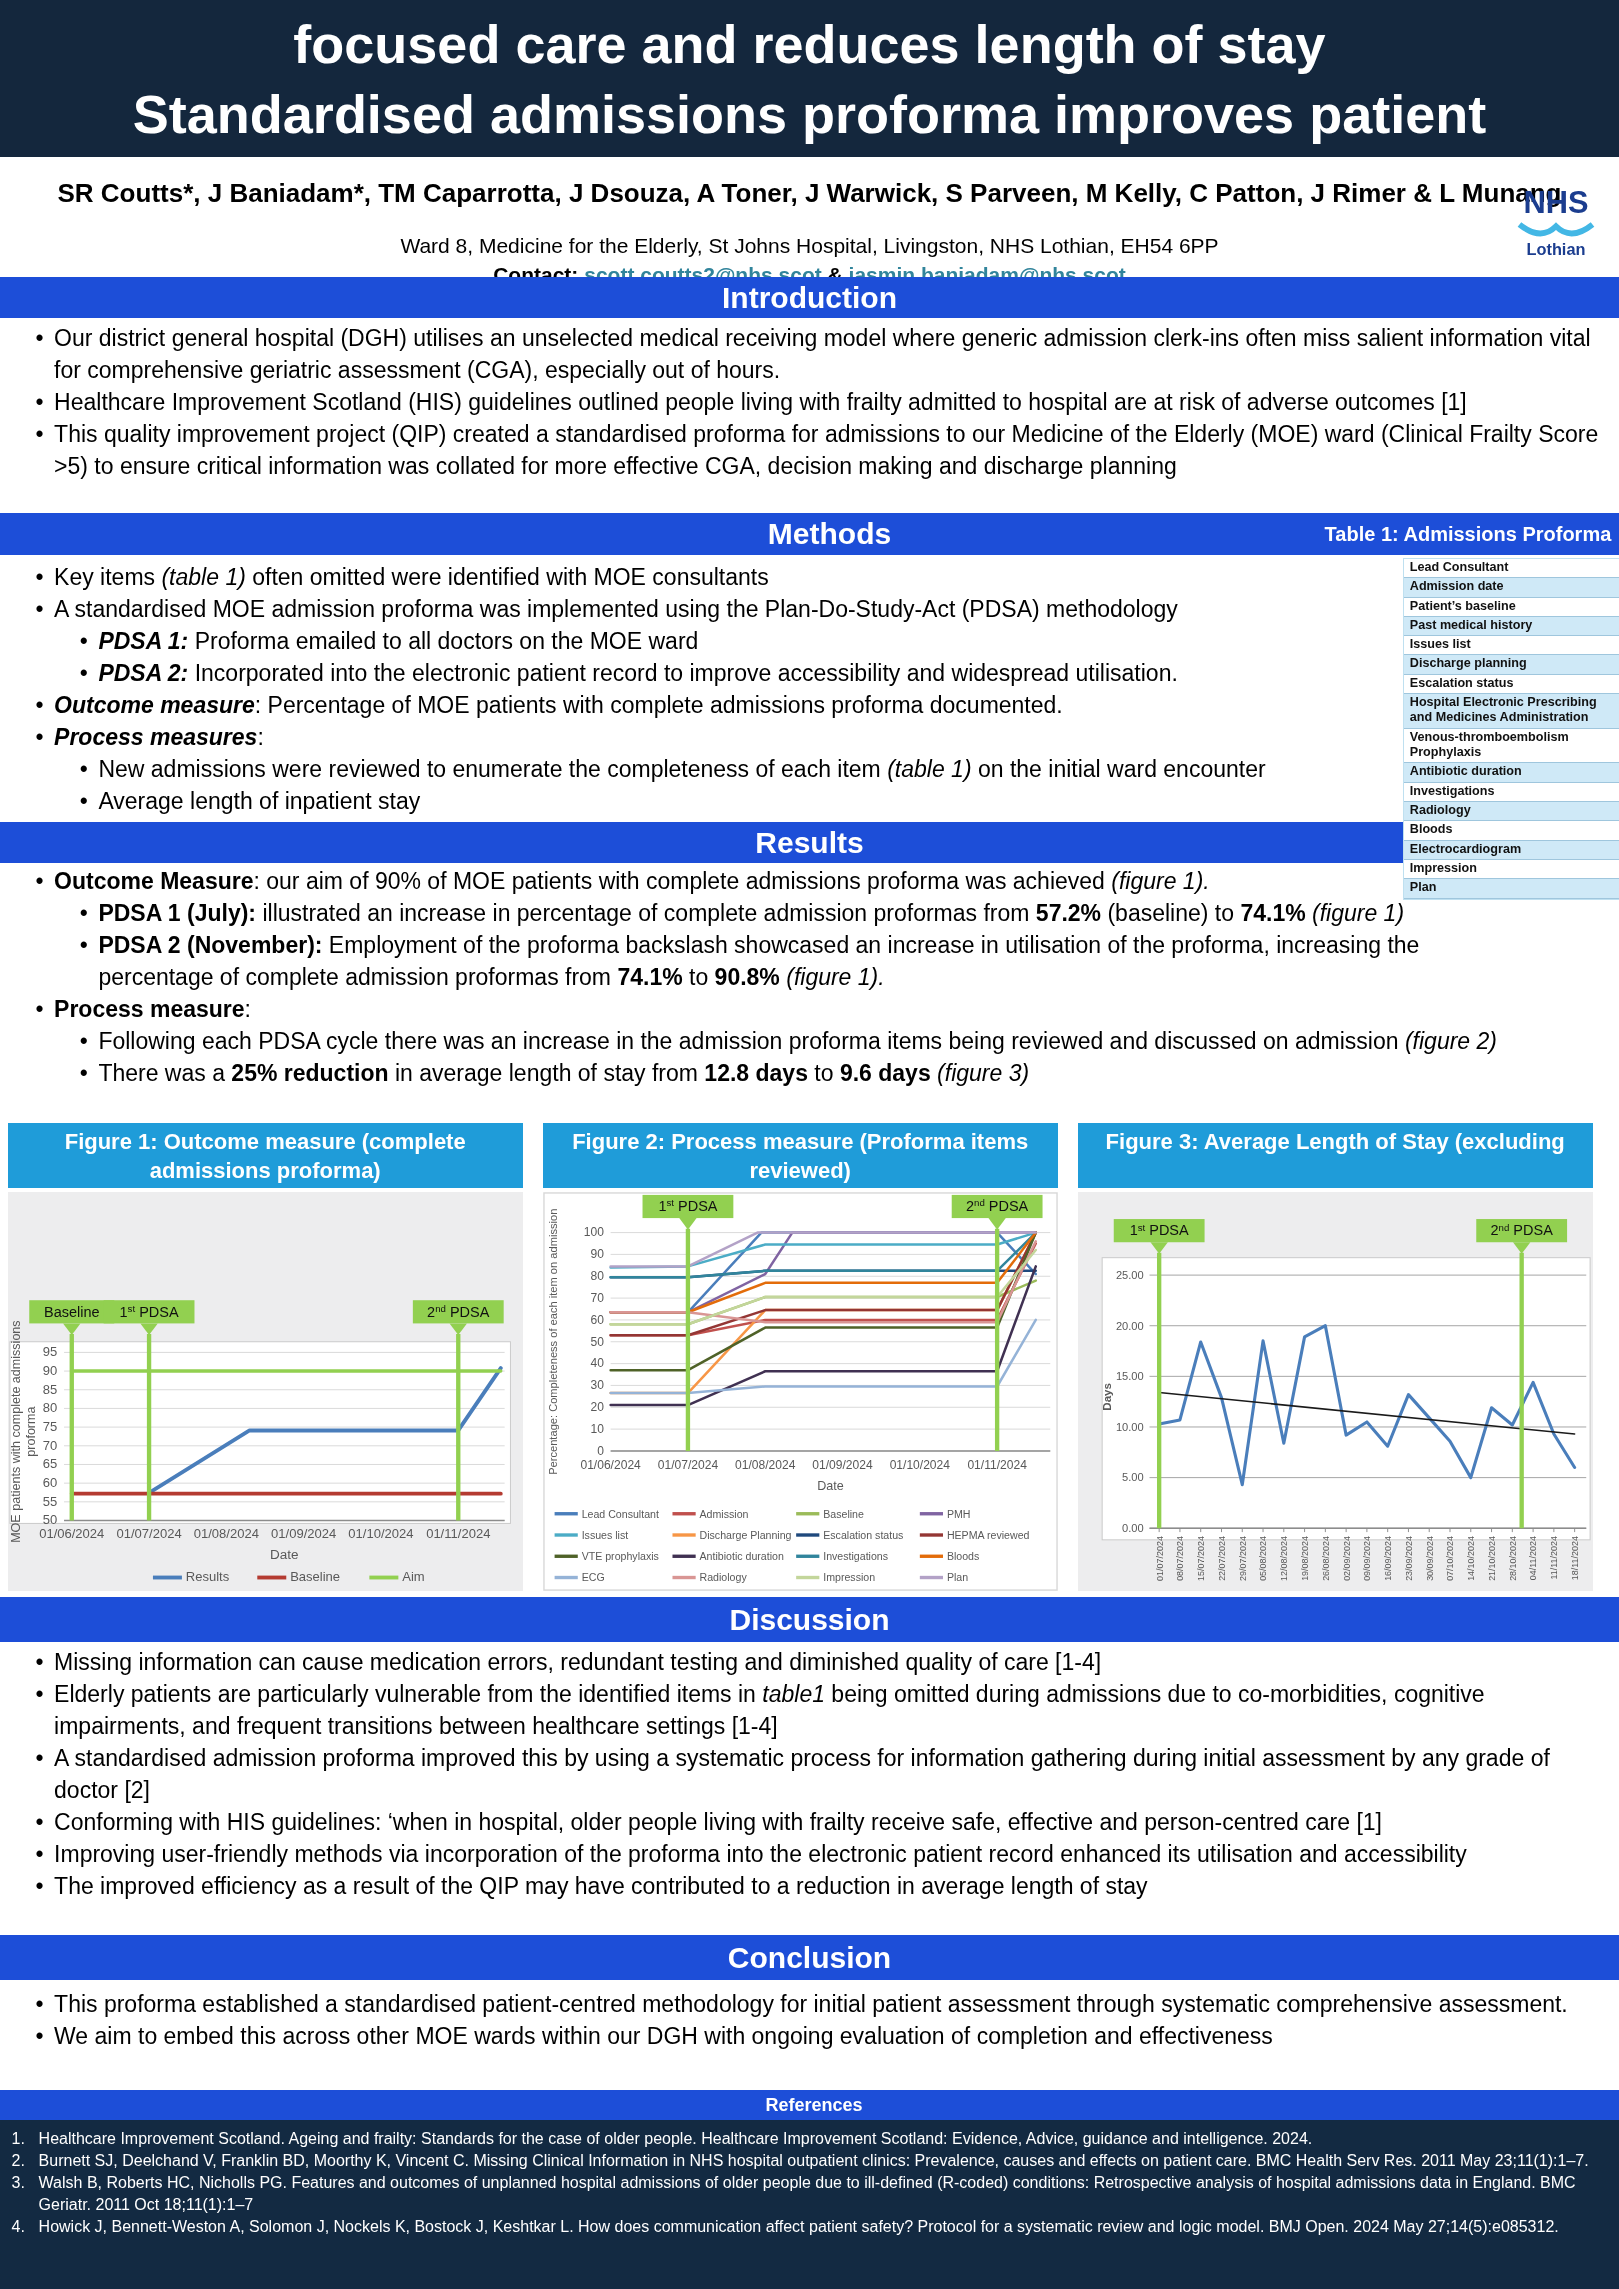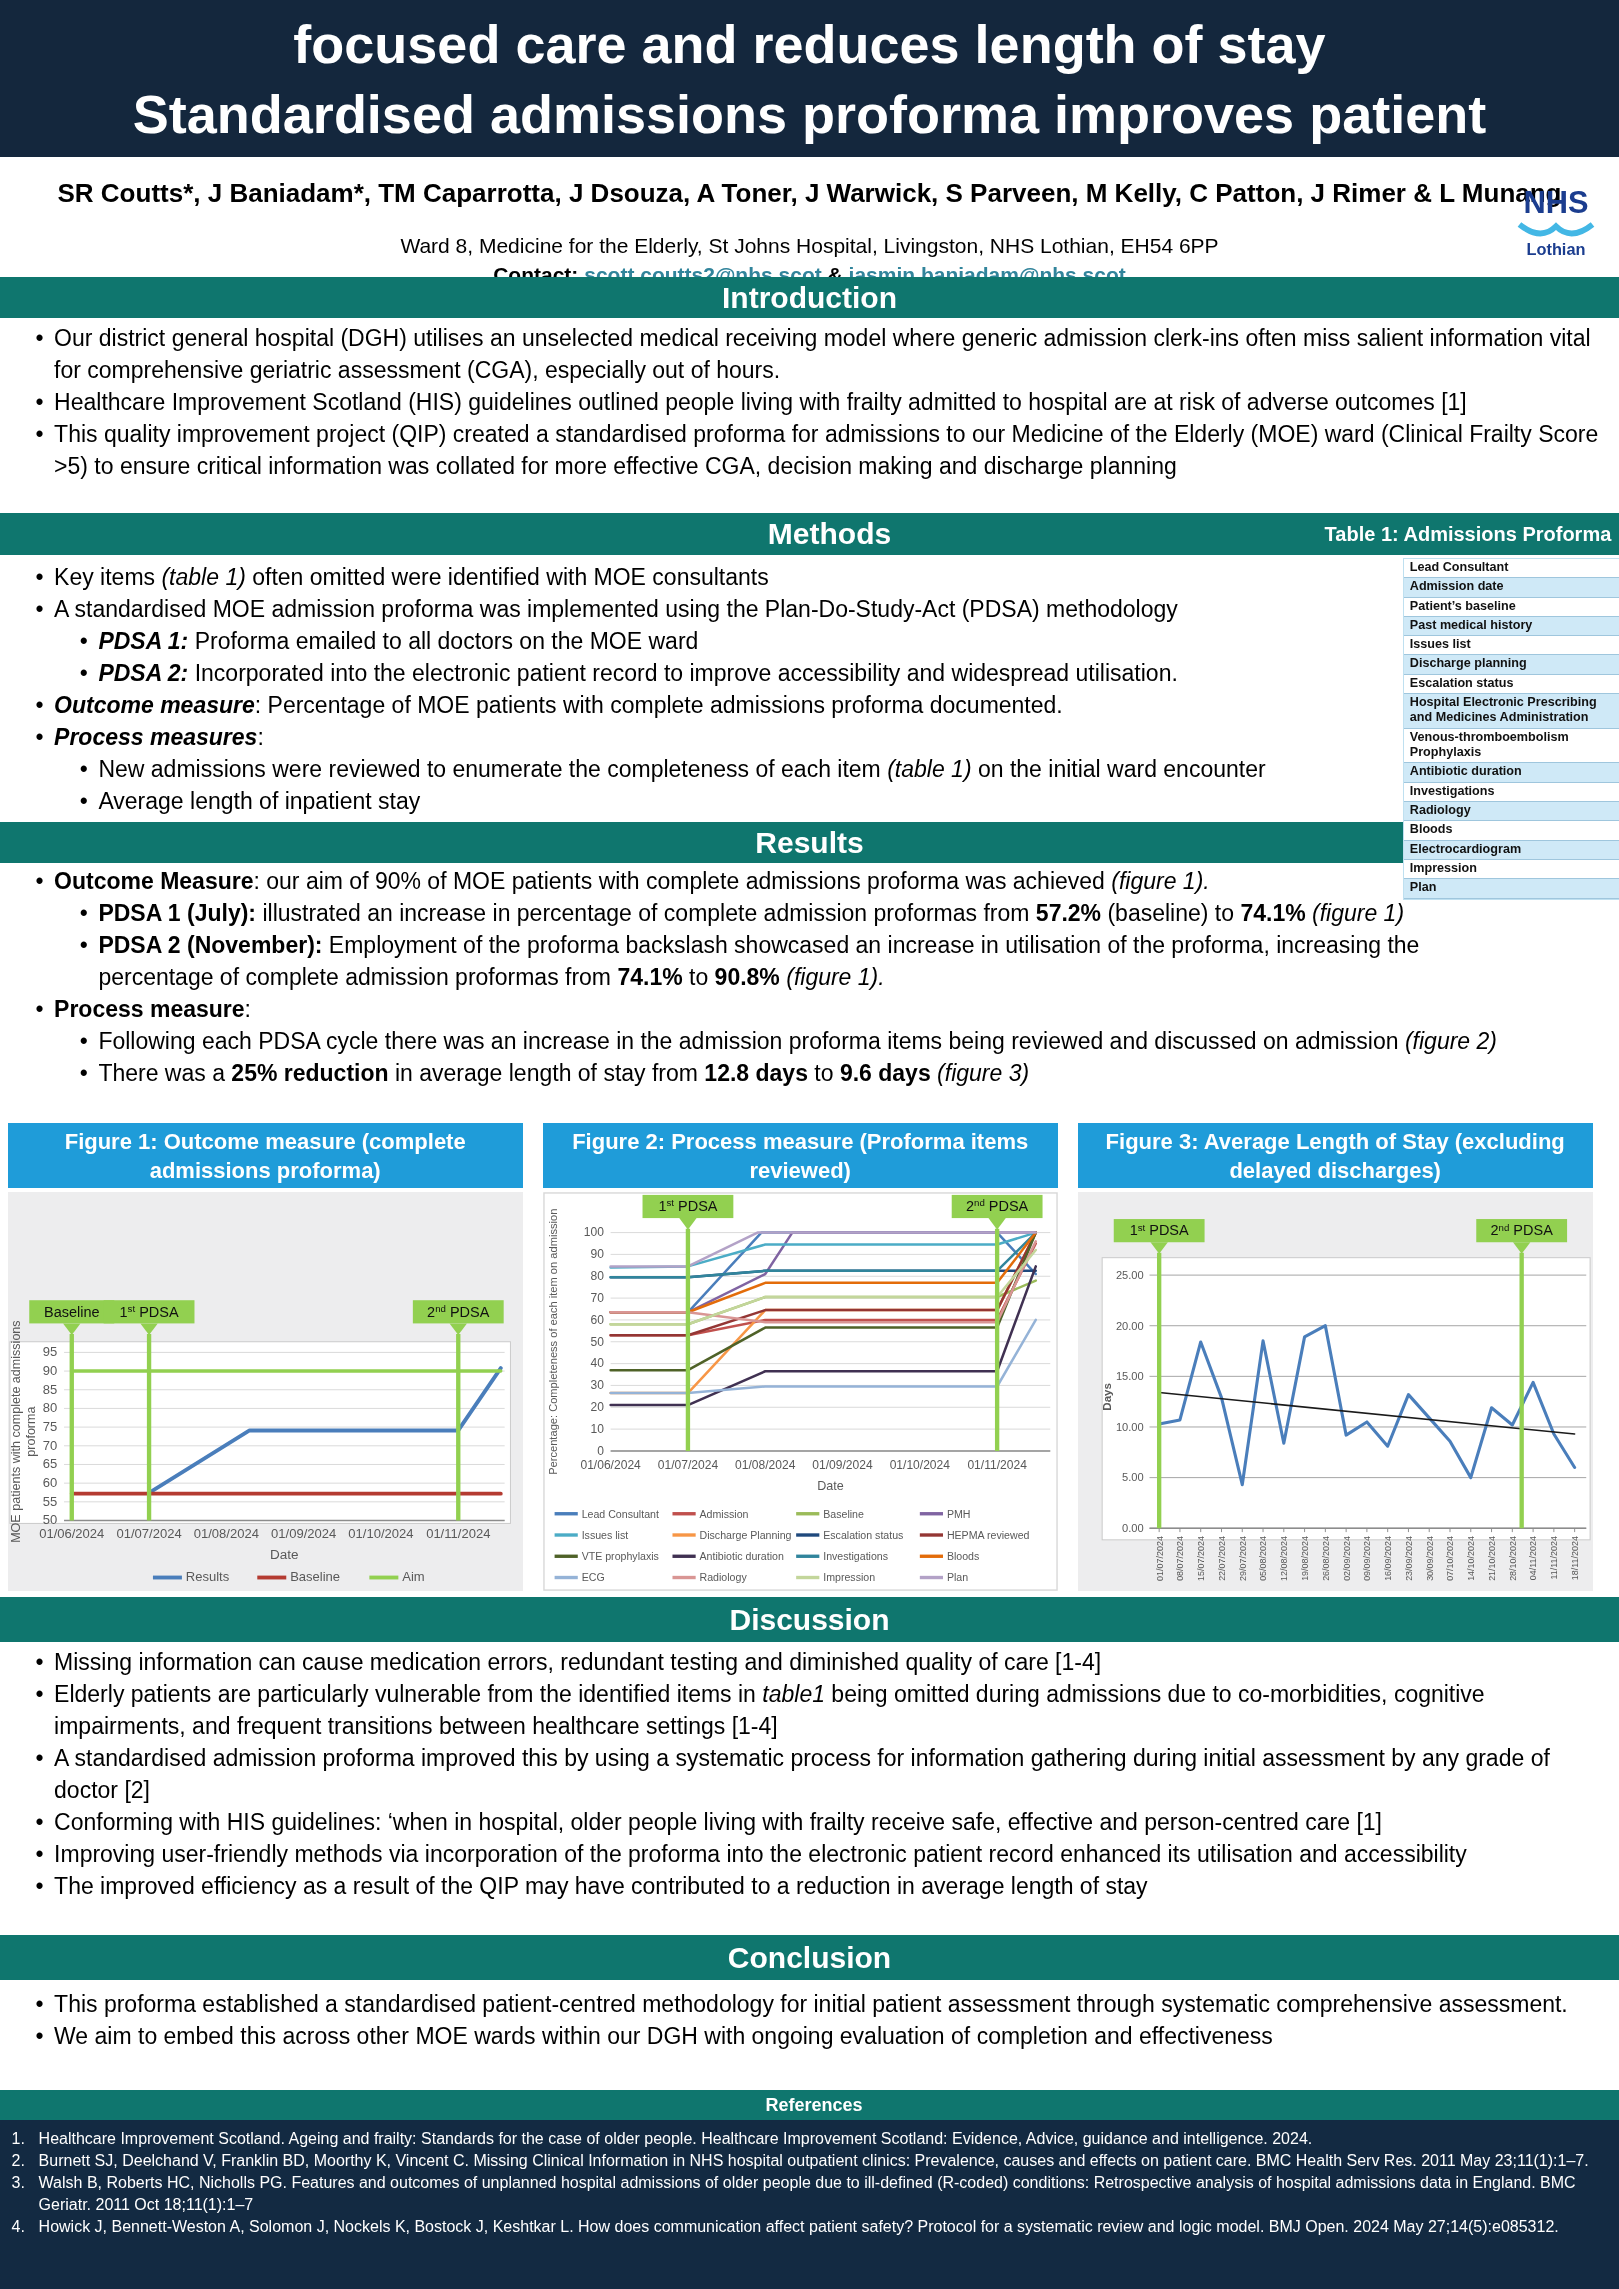--- a/index.html
+++ b/index.html
@@ -6,21 +6,21 @@
   .poster{width:1619px;height:2289px;position:relative;background:#fff;
           font-family:"Liberation Sans", sans-serif;color:#000;overflow:hidden;}
   .title-block{height:157px;background:#14273d;color:#fff;display:flex;flex-direction:column;
                justify-content:center;text-align:center;font-weight:bold;font-size:54px;line-height:70px;}
   .author-block{height:120px;position:relative;text-align:center;padding-top:21px;box-sizing:border-box;}
   .authors{font-size:26px;font-weight:bold;}
   .affil{font-size:21px;margin-top:25px;}
   .contact{font-size:21px;font-weight:bold;margin-top:4.8px;}
   .contact a{color:#31849b;text-decoration:underline;cursor:pointer;}
   .nhs-logo{position:absolute;top:27px;right:13.5px;width:100px;height:77px;}
-  .bar{background:#0f766e;color:#fff;font-weight:bold;text-align:center;position:relative;}
+  .bar{background:#1d4ed8;color:#fff;font-weight:bold;text-align:center;position:relative;}
   .h42{height:41px;line-height:41px;font-size:30px;}
   .h44{height:42px;line-height:42px;font-size:30px;padding-left:40px;}
   .h47{height:45px;line-height:45px;font-size:30px;}
   .h31{height:30px;line-height:30px;font-size:18px;padding-left:9px;}
   .tbl-label{position:absolute;right:7.7px;top:0;font-size:20px;line-height:42px;font-weight:bold;color:#fff;}
   .body{font-size:23px;line-height:32px;box-sizing:border-box;padding:3.9px 19.3px 0 15.4px;background:#fff;}
   .intro{height:195px;}
   .methods{height:267px;padding-right:230px;padding-top:5.8px;}
   .results{height:254px;padding-right:116px;padding-top:1.9px;}
   .discussion{height:293px;}
@@ -324,21 +324,20 @@
             <line x1="262" y1="399" x2="286" y2="399" stroke="#c3d69b" stroke-width="3.5"></line>
             <text x="290" y="403" font-size="11" fill="#595959">Impression</text>
             <line x1="390" y1="399" x2="414" y2="399" stroke="#b3a2c7" stroke-width="3.5"></line>
             <text x="418" y="403" font-size="11" fill="#595959">Plan</text>
           </svg>
       </div>
     </div>
     <div class="fig-panel">
       <div class="fig-cap">
         <div>Figure 3: Average Length of Stay (excluding</div>
-        <div>delayed discharges)</div>
       </div>
       <div class="fig-chart">
         <svg id="chart2" viewBox="0 0 533 413" preserveAspectRatio="none">
             <rect x="0" y="0" width="533" height="413" fill="#ededee"></rect>
             <rect x="25" y="68" width="505" height="292" fill="#fff" stroke="#c9c9c9" stroke-width="1"></rect>
             <line x1="74" y1="348" x2="526" y2="348" stroke="#a3a3a3" stroke-width="1"></line>
             <text x="68" y="352" text-anchor="end" font-size="11.5" fill="#595959">0.00</text>
             <line x1="74" y1="295.6" x2="526" y2="295.6" stroke="#a3a3a3" stroke-width="1"></line>
             <text x="68" y="299.6" text-anchor="end" font-size="11.5" fill="#595959">5.00</text>
             <line x1="74" y1="243.2" x2="526" y2="243.2" stroke="#a3a3a3" stroke-width="1"></line>

